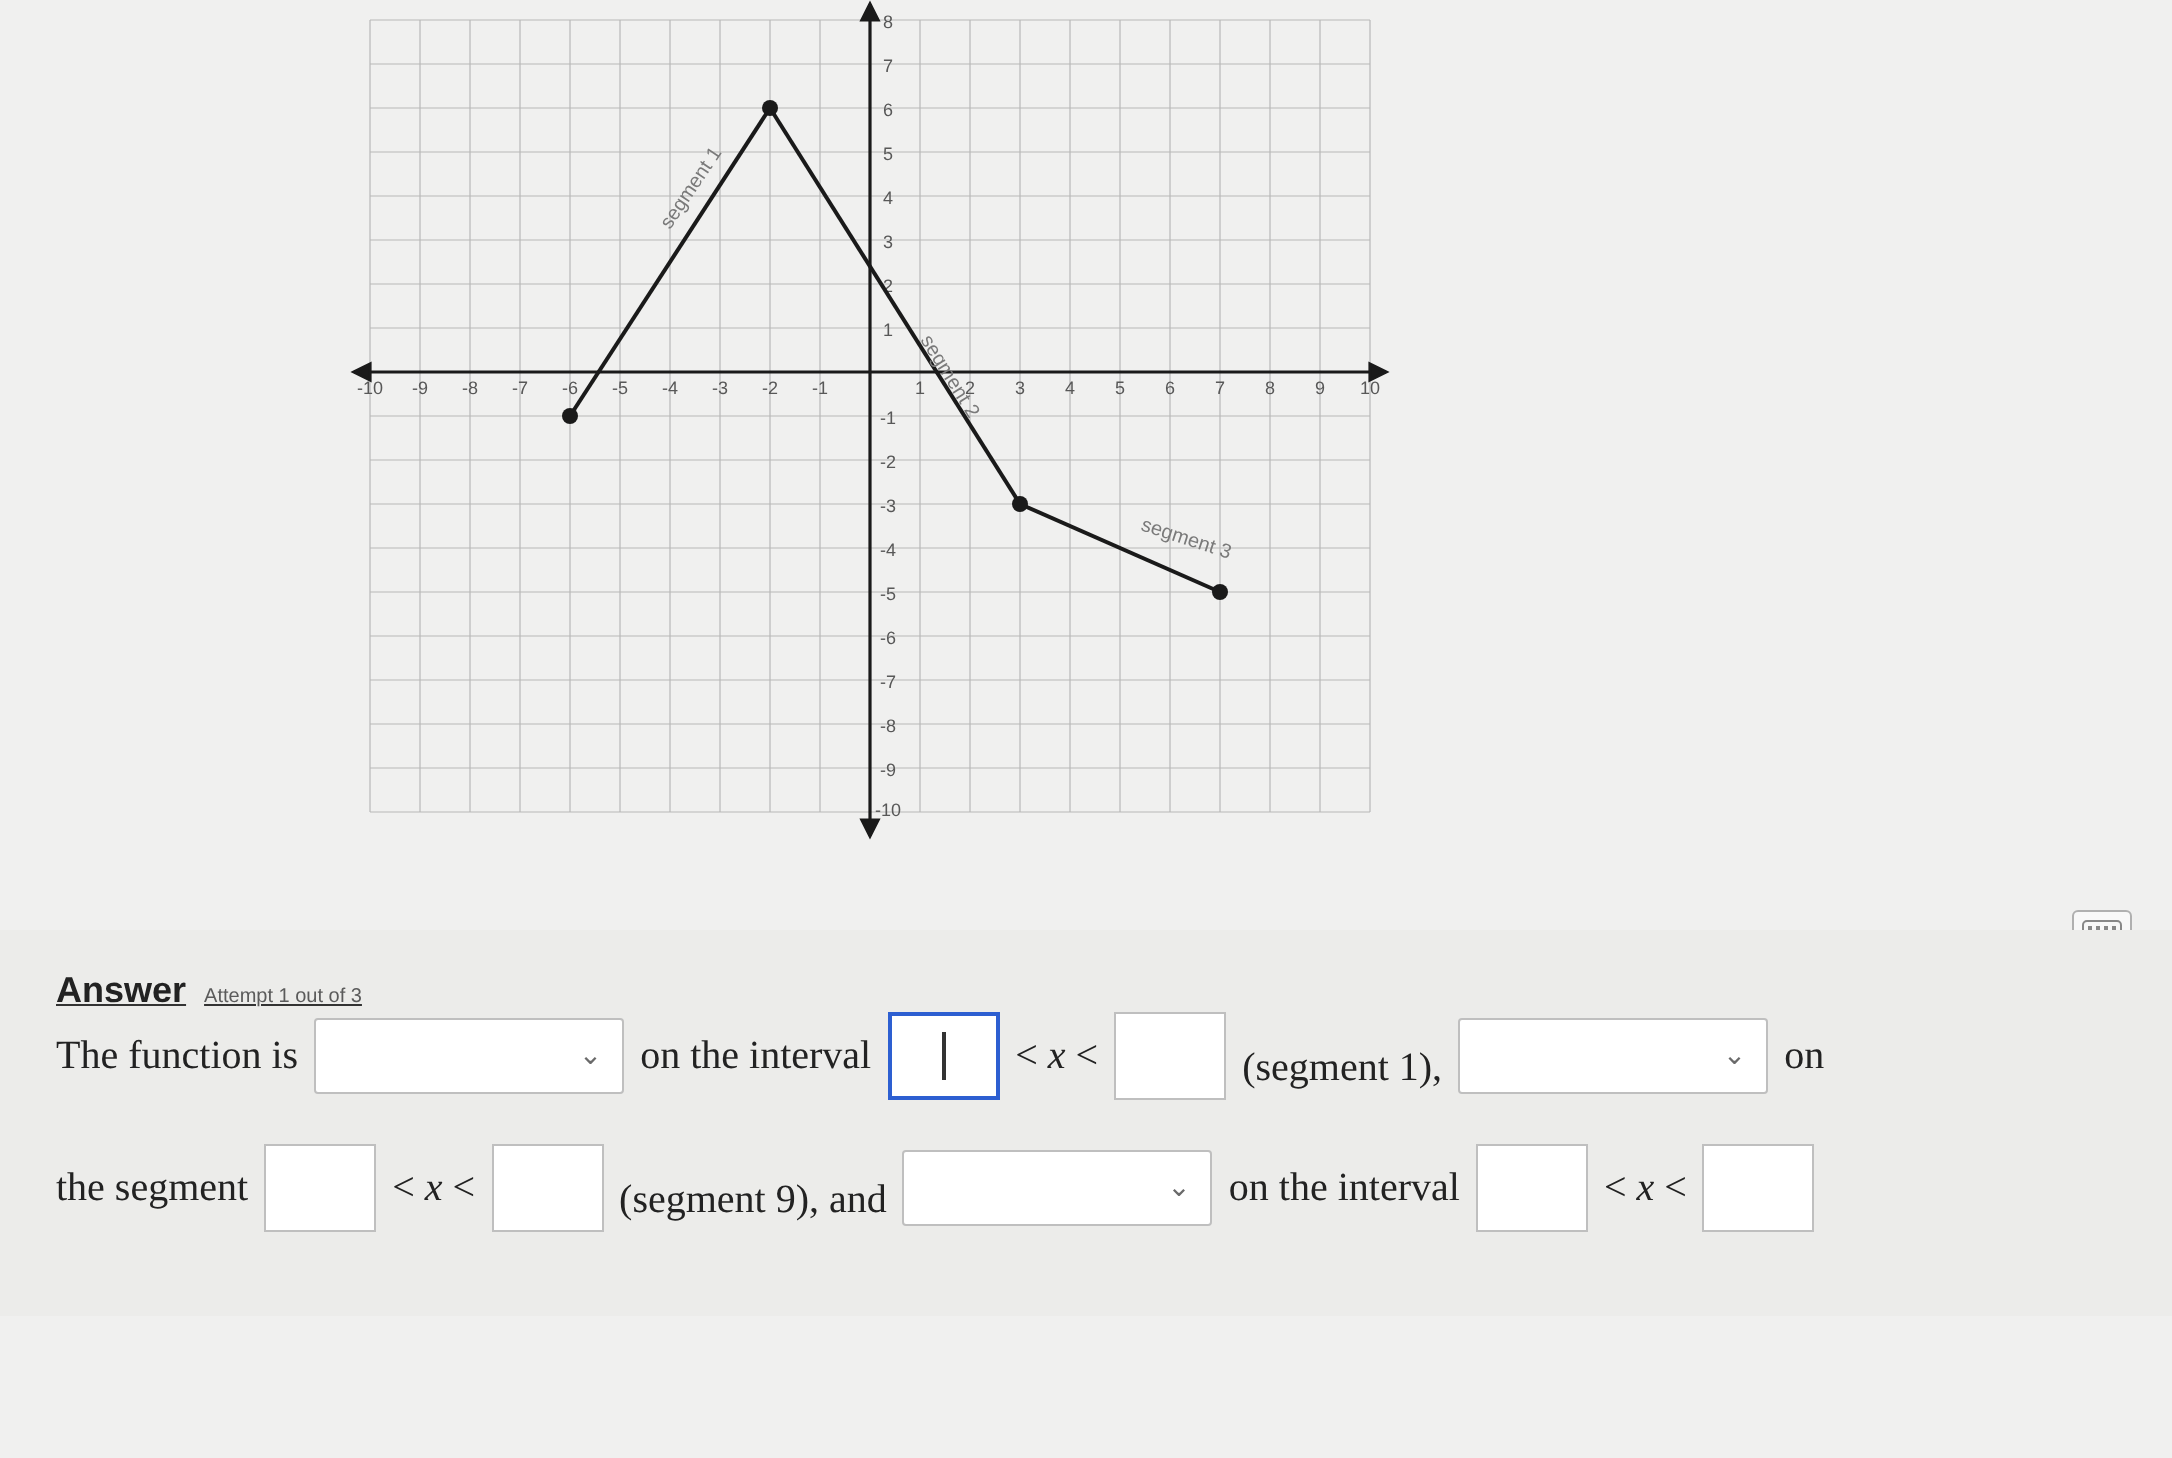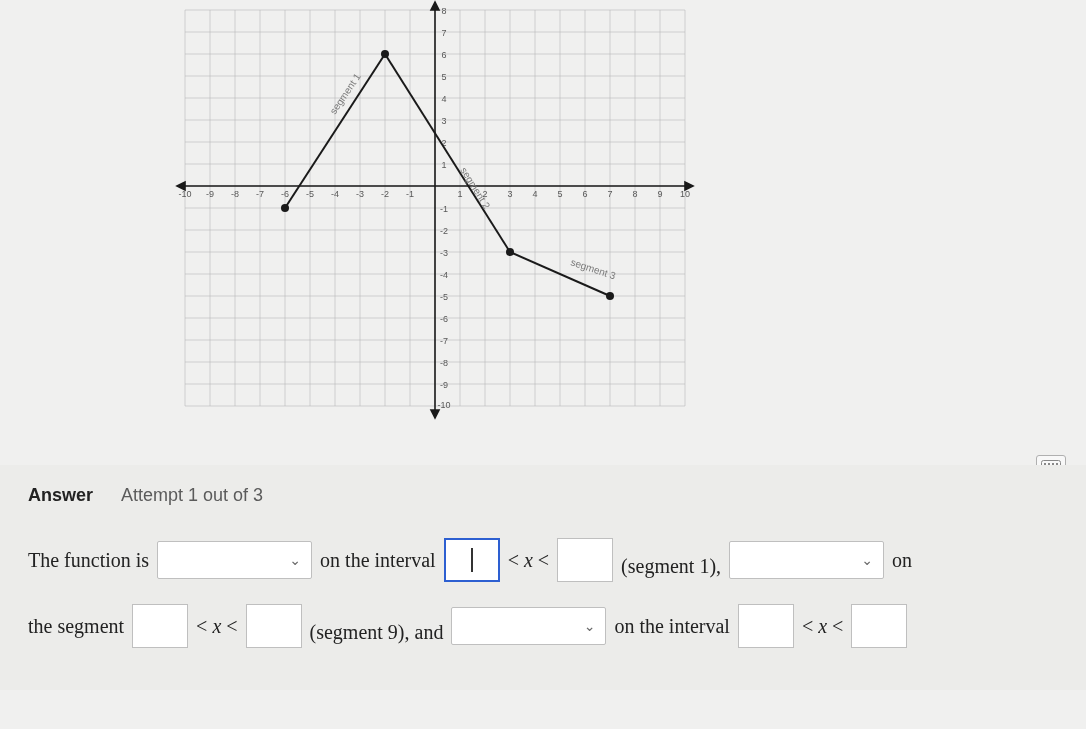--- a/index.html
+++ b/index.html
@@ -23,31 +23,31 @@
       position: absolute;
       left: 0;
       top: 465px;
       width: 1086px;
       padding: 20px 28px 20px 28px;
       background: #ececea;
     }
     .answer-header {
       display: flex;
       align-items: baseline;
-      gap: 28px;
-      margin-bottom: 32px;
+      gap: 9px;
+      text-decoration: underline;
     }
     .answer-label {
       font-weight: bold;
       font-size: 18px;
       color: #222;
       font-family: Arial, sans-serif;
     }
     .attempt-label {
-      font-size: 18px;
+      font-size: 10px;
       color: #5b5b5b;
       font-family: Arial, sans-serif;
     }
     .sentence-line {
       display: flex;
       align-items: center;
       flex-wrap: nowrap;
       gap: 8px;
       margin-bottom: 22px;
       font-size: 20px;

